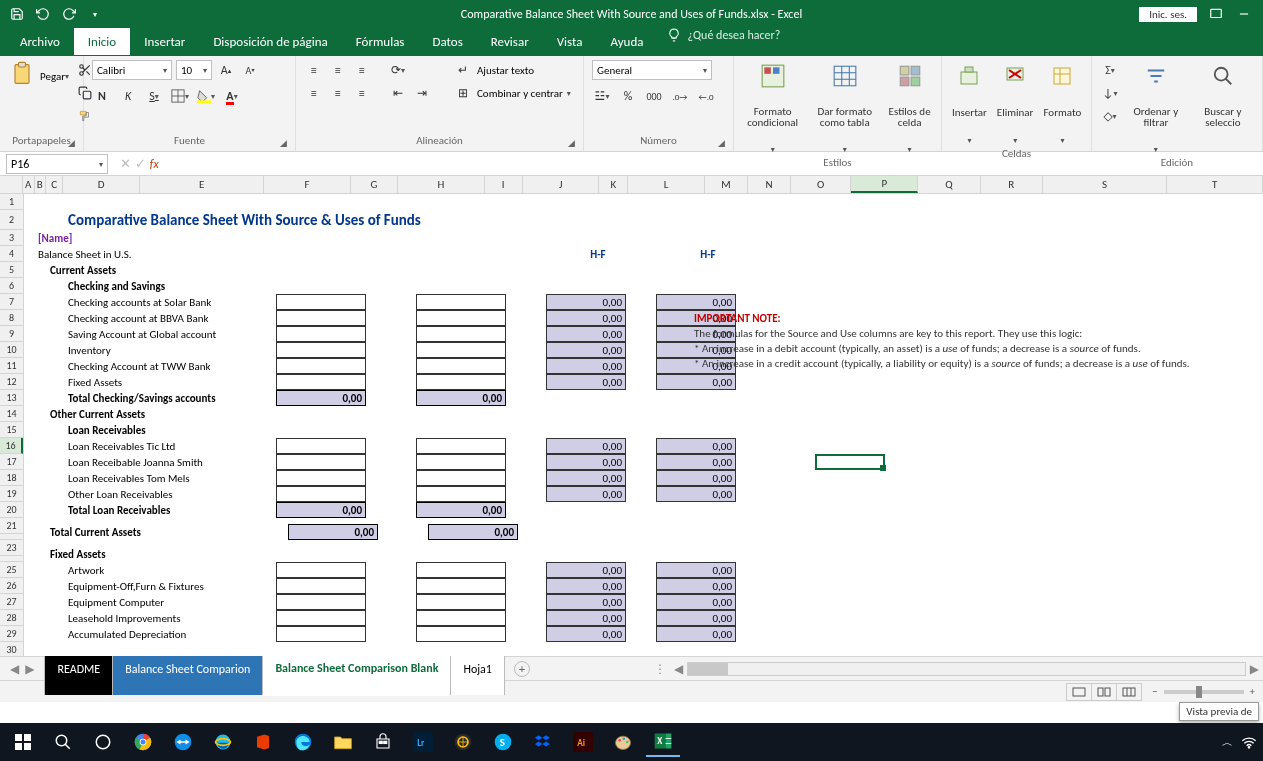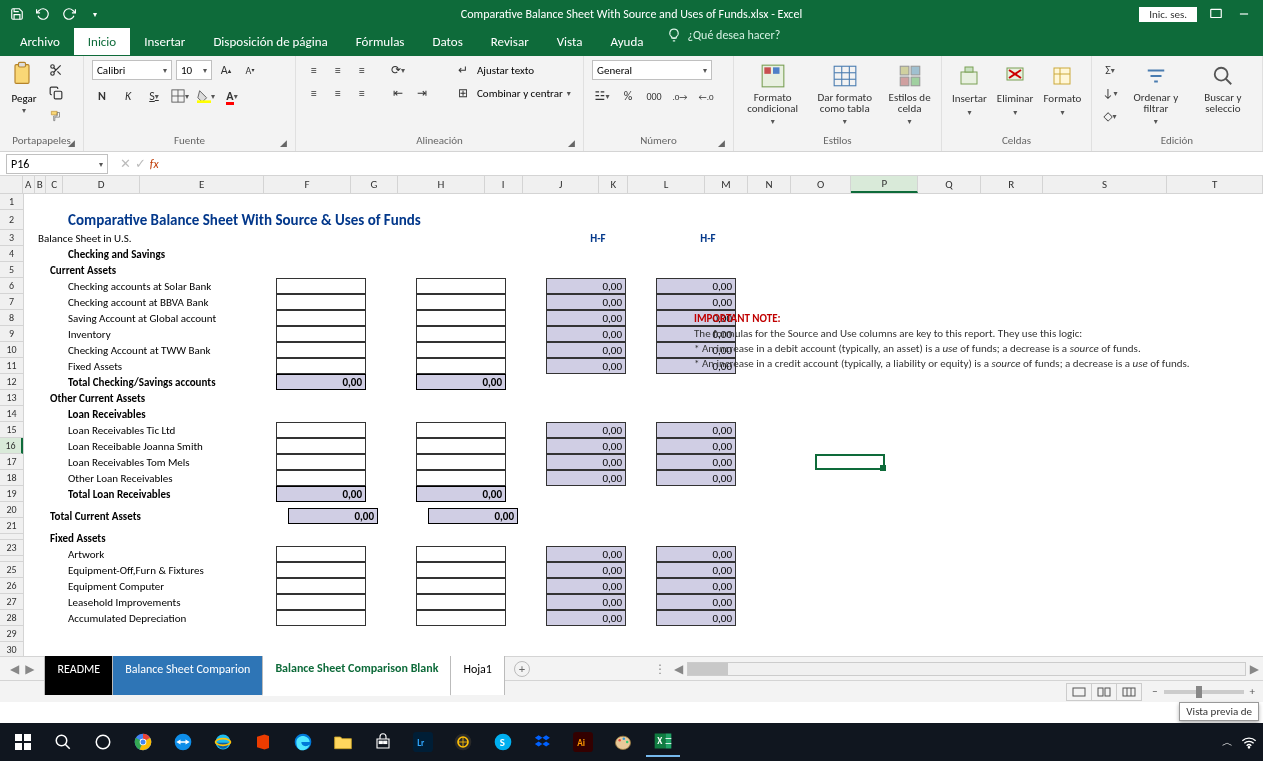--- a/index.html
+++ b/index.html
@@ -20,30 +20,30 @@
 .menu-tab.active { background: #fff; color: #0e6b3a; }
 .tellme { display: flex; align-items: center; gap: 6px; color: #d6f1e3; font-size: 12px; margin-left: 10px; }
 .bulb { width: 14px; height: 14px; }
 
 
 .ribbon { background: #f3f3f3; border-bottom: 1px solid #d4d4d4; height: 96px; display: flex; }
 .rgroup { border-right: 1px solid #e0e0e0; padding: 4px 8px 2px; display: flex; flex-direction: column; justify-content: space-between; position: relative; }
 .rgroup-label { text-align: center; font-size: 11px; color: #666; padding-bottom: 2px; position: relative; }
 .rgroup-label .launcher { position: absolute; right: 0; bottom: 1px; font-size: 9px; color: #666; }
 .rgroup-body { display: flex; gap: 6px; flex: 1; align-items: flex-start; }
-.vbtn { display: flex; flex-direction: column; align-items: center; font-size: 11px; color: #333; gap: 2px; padding: 2px 2px; }
+.vbtn { display: flex; flex-direction: column; align-items: center; font-size: 11px; color: #333; gap: 16px; padding: 2px 2px; }
 .vbtn .icn { width: 28px; height: 28px; display: flex; align-items: center; justify-content: center; }
 .rowbtns { display: flex; flex-direction: column; gap: 3px; }
 .rowbtns .r { display: flex; gap: 4px; align-items: center; }
 .btn-sm { width: 20px; height: 20px; display: inline-flex; align-items: center; justify-content: center; font-size: 12px; color: #333; border: 1px solid transparent; }
 .font-name { width: 80px; height: 20px; border: 1px solid #c0c0c0; background: #fff; font-size: 11px; padding: 0 4px; display: flex; align-items: center; justify-content: space-between; }
 .font-size { width: 36px; height: 20px; border: 1px solid #c0c0c0; background: #fff; font-size: 11px; padding: 0 4px; display: flex; align-items: center; justify-content: space-between; }
 .numfmt { width: 120px; height: 20px; border: 1px solid #c0c0c0; background: #fff; font-size: 11px; padding: 0 4px; display: flex; align-items: center; justify-content: space-between; }
 .dd { font-size: 8px; color: #555; }
-.big-paste { display:flex; flex-direction:column; align-items:center; font-size:11px; }
+.big-paste { display:flex; flex-direction:row; align-items:center; font-size:11px; }
 .big-paste .icn { width:32px; height:32px; }
 
 
 .formulabar { height: 24px; background: #fff; border-bottom: 1px solid #d4d4d4; display: flex; align-items: center; }
 .namebox { width: 102px; height: 20px; border: 1px solid #c0c0c0; margin: 0 6px; font-size: 12px; padding: 0 4px; display: flex; align-items: center; justify-content: space-between; background: #fff; }
 .fx-btns { display: flex; align-items: center; gap: 4px; color: #bbb; margin: 0 6px; font-size: 13px; }
 .fx-label { font-style: italic; color: #c2410c; font-size: 12px; margin-right: 9px; }
 .fx-input { flex: 1; height: 20px; border: none; font-size: 12px; padding: 0 4px; }
 
 
@@ -484,46 +484,50 @@
 
       <div class="cellrow"></div>
 
       <div class="cellrow" style="height:20px">
           <div class="cell cA"></div>
           <div class="cell cB"></div>
           <div class="cell cC"></div>
           <div class="cell title-big" style="width:600px">Comparative Balance Sheet With Source &amp; Uses of Funds</div>
         </div>
 
+      <div class="cellrow">
+          <div class="cell cA"></div>
+          <div class="cell purple" style="width:200px">[Name]</div>
+        </div>
 
       <div class="cellrow">
         <div class="cell cA"></div>
           <div class="cell" style="width:200px">Balance Sheet in U.S.</div>
         <div style="width:52px"></div>
         <div style="width:90px"></div>
           <div style="width:50px"></div>
           <div style="width:90px"></div>
           <div style="width:40px"></div>
         <div class="cell b" style="width:80px;justify-content:center;color:#03388b">H-F</div>
         <div style="width:30px"></div>
         <div class="cell b" style="width:80px;justify-content:center;color:#03388b">H-F</div>
       </div>
 
 
       <div class="cellrow">
           <div class="cell cA"></div>
           <div class="cell cB"></div>
+          <div class="cell b" style="width:200px">Current Assets</div>
+        </div>
+
+      <div class="cellrow">
+          <div class="cell cA"></div>
+          <div class="cell cB"></div>
           <div class="cell cC"></div>
           <div class="cell b" style="width:200px">Checking and Savings</div>
-        </div>
-
-      <div class="cellrow">
-          <div class="cell cA"></div>
-          <div class="cell cB"></div>
-          <div class="cell b" style="width:200px">Current Assets</div>
         </div>
 
       <div class="cellrow">
           <div class="cell cA"></div>
           <div class="cell cB"></div>
           <div class="cell cC"></div>
     <div class="cell" style="width:210px">Checking accounts at Solar Bank</div>
     <div class="cell databox white cF"></div>
           <div class="cell cG"></div>
     <div class="cell databox white cH"></div>

